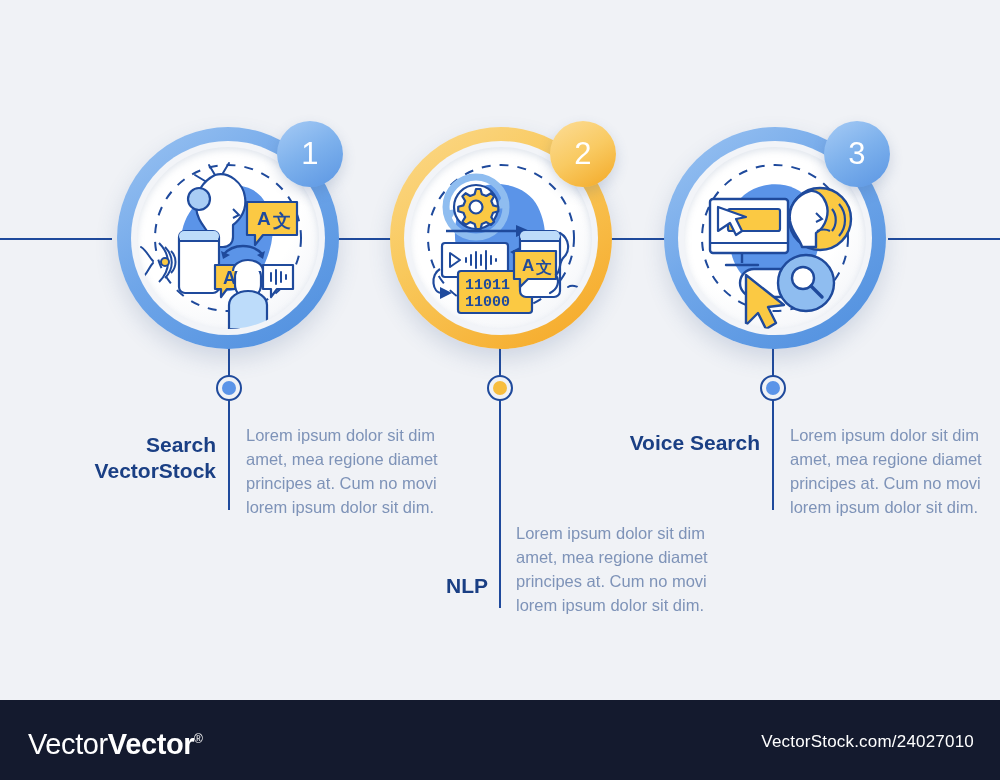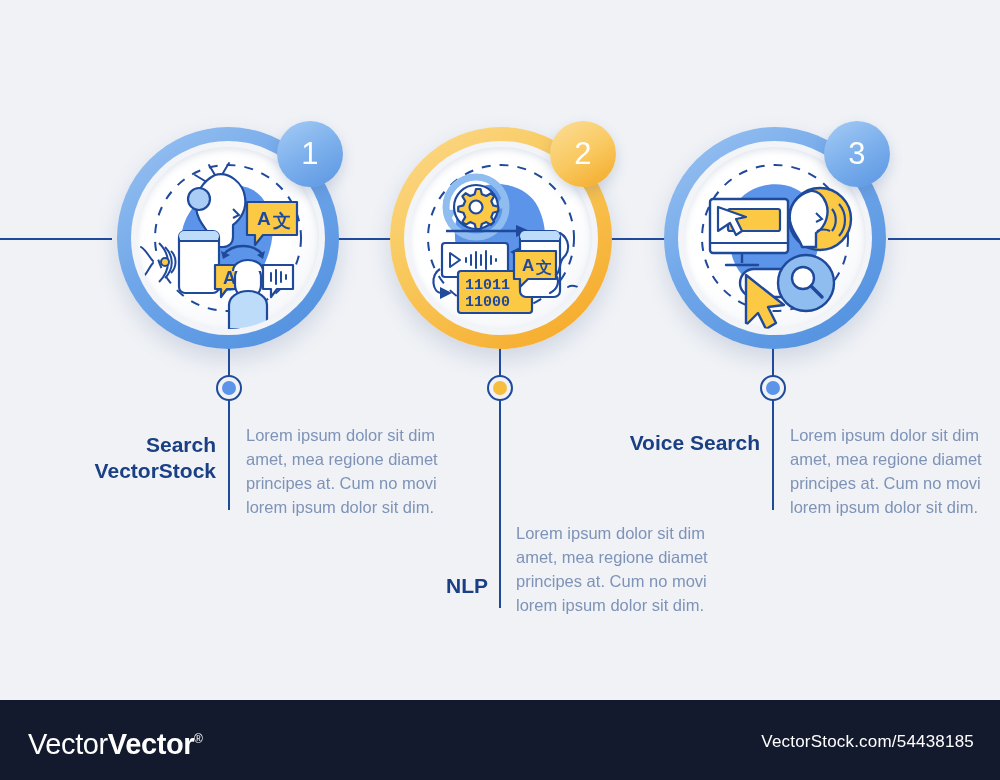--- a/index.html
+++ b/index.html
@@ -382,16 +382,16 @@
     <i class="blue"></i>
   </div>
 
   <div class="step-title" style="left:566px; top:430px; width:194px;">
     <span>Voice Search</span>
   </div>
   <div class="step-body" style="left:790px; top:423px;">Lorem ipsum dolor sit dim amet, mea regione diamet principes at. Cum no movi lorem ipsum dolor sit dim.</div>
 
   <div id="footer">
     <div id="wm-logo"><span class="thin">Vector</span><span class="bold">Vector</span><span class="reg">®</span></div>
-    <div id="wm-url">VectorStock.com/54438185</div>
+    <div id="wm-url">VectorStock.com/24027010</div>
   </div>
 
 </div>
 
 </body></html>

